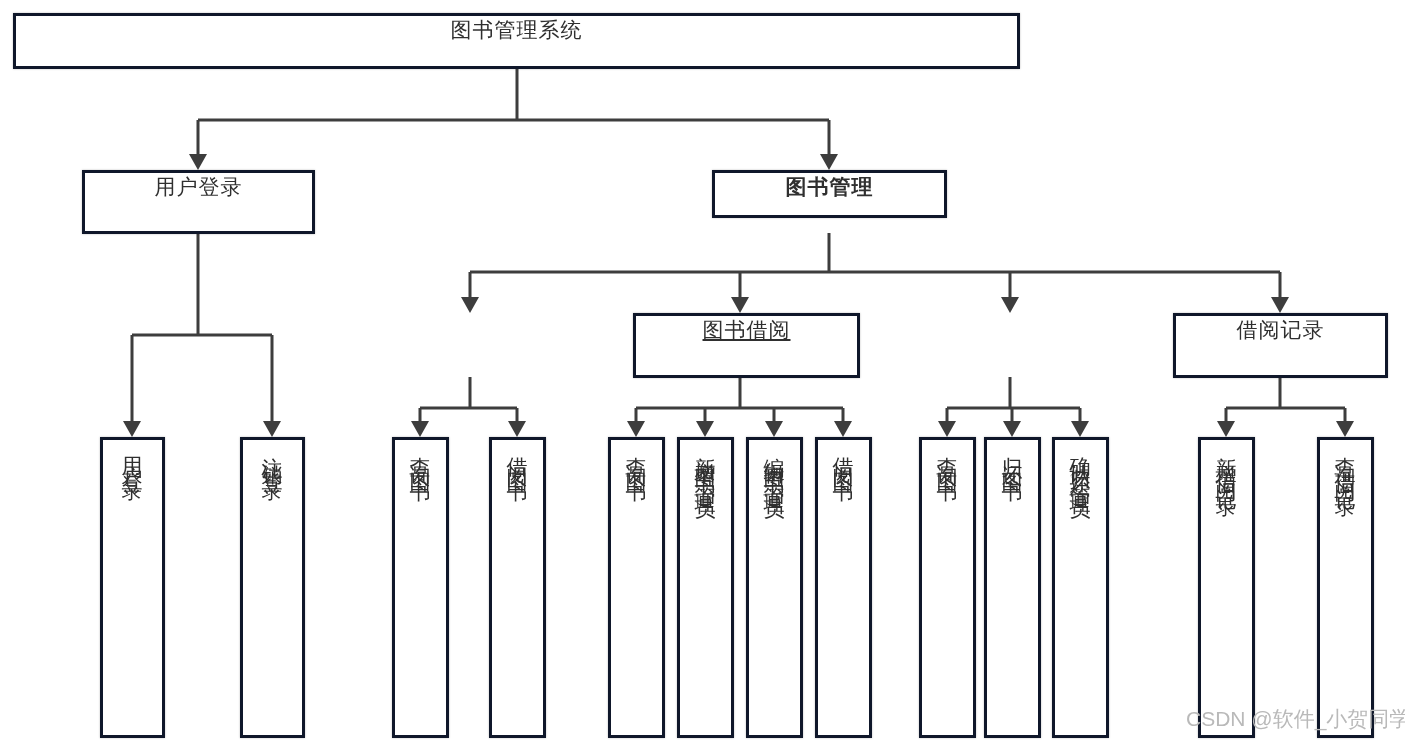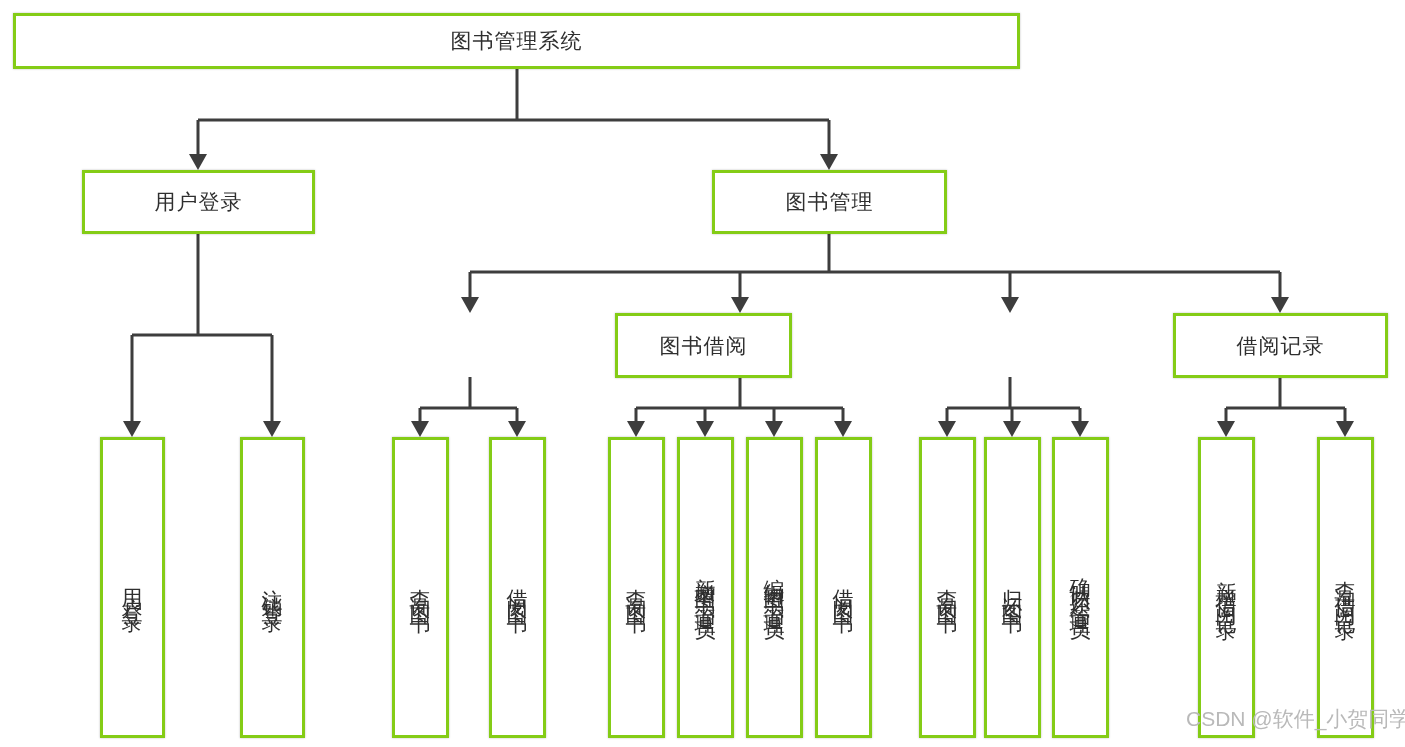--- a/index.html
+++ b/index.html
@@ -7,24 +7,24 @@
     position:relative;
     width:1405px;height:747px;
     background:#ffffff;
     font-family:"Liberation Sans","DejaVu Sans",sans-serif;
     overflow:hidden;
   }
   #wires{position:absolute;left:0;top:0;z-index:1;}
   .node{
     position:absolute;
     box-sizing:border-box;
-    border:3px solid #84cc16;
+    border:3px solid #0f172a;
     background:#ffffff;
     color:#2f2f2f;
-    display:flex;align-items:center;justify-content:center;
+    display:flex;align-items:flex-start;justify-content:center;
     z-index:2;
     box-shadow:0 0 2px rgba(0,0,0,0.25);
   }
   .hbox{font-size:21px;letter-spacing:1px;white-space:nowrap;}
   .vbox{font-size:21px;}
   .vbox .vtext{
     writing-mode:vertical-rl;
     text-orientation:mixed;
     letter-spacing:8px;
     line-height:1;
@@ -71,25 +71,25 @@
              M1217 421 L1235 421 L1226 437 Z M1336 421 L1354 421 L1345 437 Z" fill="#3d3d3d" stroke="none"></path>
   </svg>
 
   <div class="node hbox" style="left:13px;top:13px;width:1007px;height:56px;">
     <span>图书管理系统</span>
   </div>
 
   <div class="node hbox" style="left:82px;top:170px;width:233px;height:64px;">
     <span>用户登录</span>
   </div>
-  <div class="node hbox" style="left:712px;top:170px;width:235px;height:64px;">
+  <div class="node hbox" style="left:712px;top:170px;width:235px;height:48px;font-weight:bold;">
     <span>图书管理</span>
   </div>
 
-  <div class="node hbox" style="left:615px;top:313px;width:177px;height:65px;">
+  <div class="node hbox" style="left:633px;top:313px;width:227px;height:65px;text-decoration:underline;">
     <span>图书借阅</span>
   </div>
   <div class="node hbox" style="left:1173px;top:313px;width:215px;height:65px;">
     <span>借阅记录</span>
   </div>
 
   <div class="node vbox" style="left:100px;top:437px;width:65px;height:301px;">
     <span class="vtext">用户登录</span>
   </div>
   <div class="node vbox" style="left:240px;top:437px;width:65px;height:301px;">

